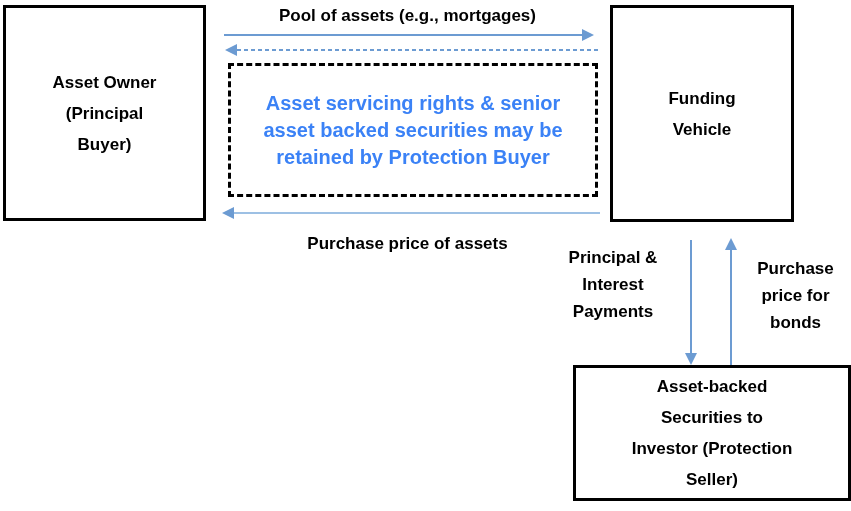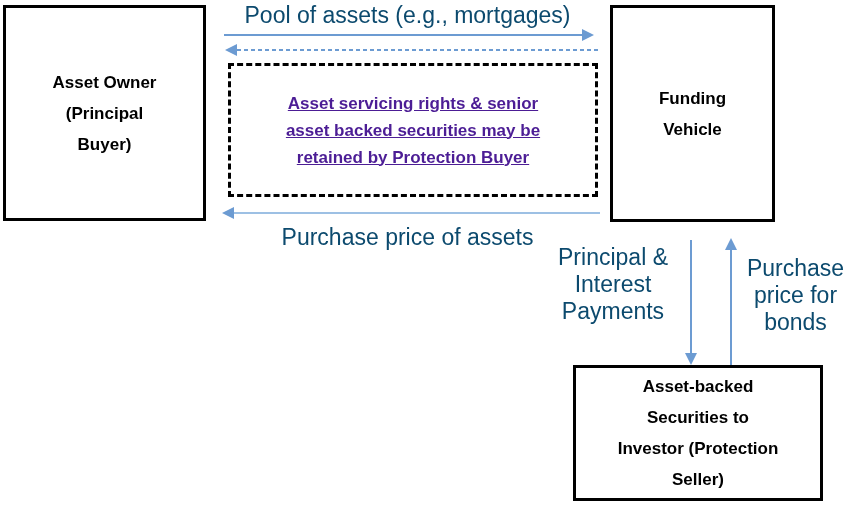--- a/index.html
+++ b/index.html
@@ -41,74 +41,73 @@
 
   #box-asset-owner {
     left: 3px;
     top: 5px;
     width: 203px;
     height: 216px;
   }
   #box-funding-vehicle {
     left: 610px;
     top: 5px;
-    width: 165px;
+    width: 184px;
     height: 217px;
   }
   #box-abs-investor {
     left: 573px;
     top: 365px;
-    width: 250px;
+    width: 278px;
     height: 136px;
     align-items: center;
   }
 
   
   #box-retained-note {
     position: absolute;
     left: 228px;
     top: 63px;
     width: 370px;
     height: 134px;
     border: 3px dashed #000000;
     background: #ffffff;
     box-sizing: border-box;
     display: flex;
     align-items: center;
     justify-content: center;
     text-align: center;
   }
   #box-retained-note .box-label {
+    font-size: 20px;
+    font-weight: bold;
+    line-height: 27px;
+    color: #3b82f6;
+    white-space: pre-line;
+    padding: 0 10px;
+  }
+
+  
+  .flow-label {
+    position: absolute;
     font-size: 17px;
     font-weight: bold;
     line-height: 27px;
-    color: #4c1d95;
-    white-space: pre-line;
-    padding: 0 10px;
-    text-decoration: underline;
-  }
-
-  
-  .flow-label {
-    position: absolute;
-    font-size: 23px;
-    font-weight: normal;
-    line-height: 27px;
-    color: #0c4a6e;
+    color: #000000;
     text-align: center;
     white-space: pre-line;
   }
   #label-pool-of-assets {
     left: 215px;
     top: 2px;
     width: 385px;
   }
   #label-purchase-price-assets {
     left: 215px;
-    top: 224px;
+    top: 230px;
     width: 385px;
   }
   #label-principal-interest {
     left: 539px;
     top: 244px;
     width: 148px;
   }
   #label-purchase-price-bonds {
     left: 743px;
     top: 255px;

